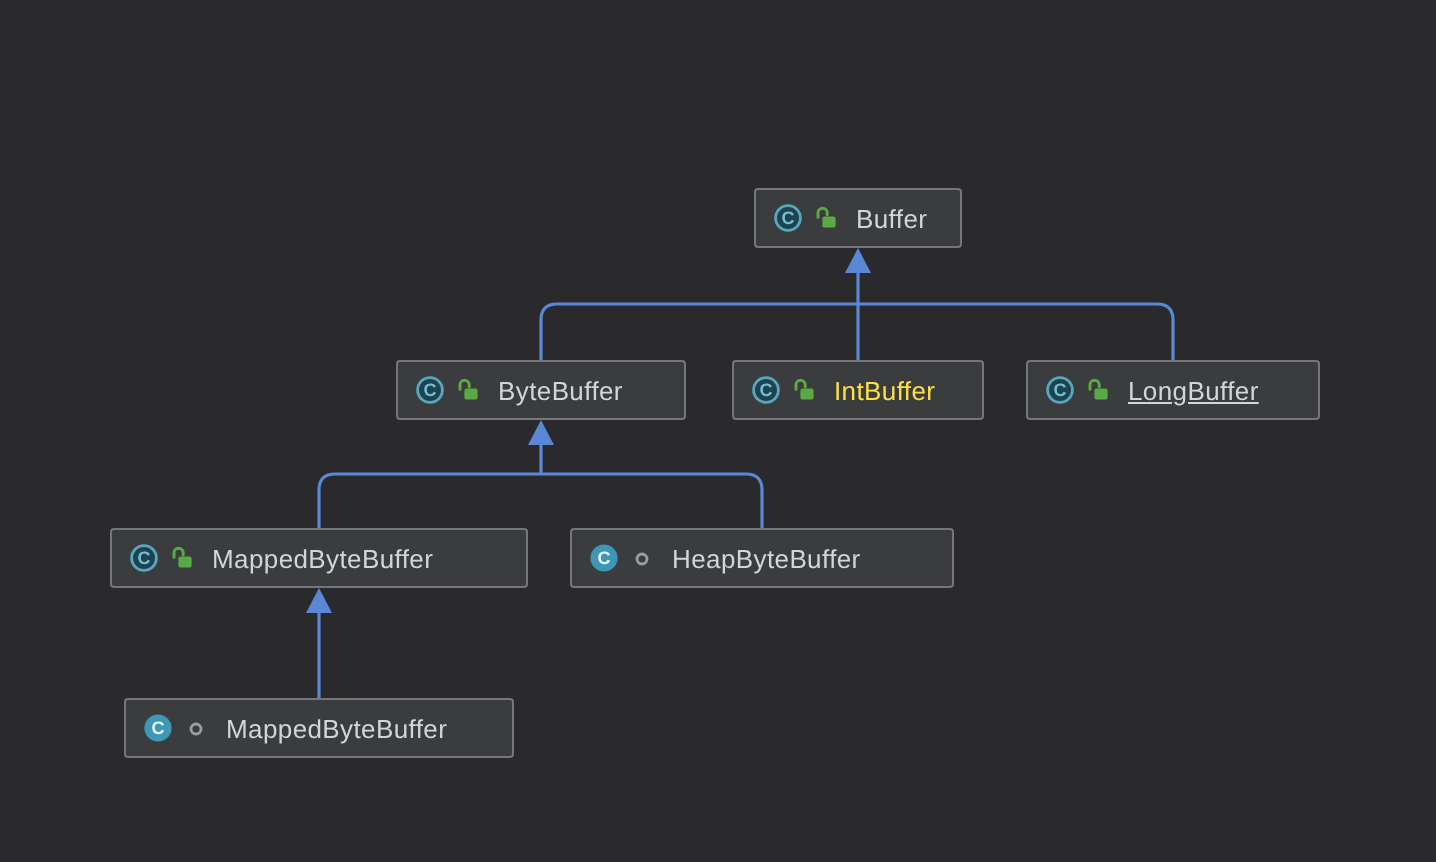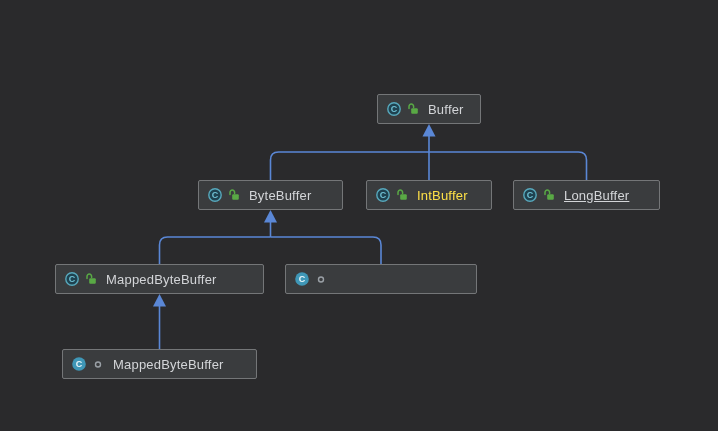--- a/index.html
+++ b/index.html
@@ -144,20 +144,21 @@
           <svg width="16" height="16" viewBox="0 0 16 16">
             <circle cx="8" cy="8" r="6.8" fill="#3f97b7"></circle>
             <text x="8" y="11.2" font-size="9" font-family="Liberation Sans, sans-serif" font-weight="bold" text-anchor="middle" fill="#eaf6fa">C</text>
           </svg>
         </span>
         <span class="vis-icon">
           <svg width="12" height="12" viewBox="0 0 12 12">
             <circle cx="6" cy="6.5" r="2.5" fill="none" stroke="#9aa0a6" stroke-width="1.4"></circle>
           </svg>
         </span>
+        <span class="label" style="color: rgb(211, 213, 216);">HeapByteBuffer</span>
       </div>
       <div class="node" style="left: 62px; top: 349px; width: 195px; height: 30px; background: rgb(58, 60, 62); border-color: rgb(116, 118, 120);">
         <span class="kind-icon">
           <svg width="16" height="16" viewBox="0 0 16 16">
             <circle cx="8" cy="8" r="6.8" fill="#3f97b7"></circle>
             <text x="8" y="11.2" font-size="9" font-family="Liberation Sans, sans-serif" font-weight="bold" text-anchor="middle" fill="#eaf6fa">C</text>
           </svg>
         </span>
         <span class="vis-icon">
           <svg width="12" height="12" viewBox="0 0 12 12">

